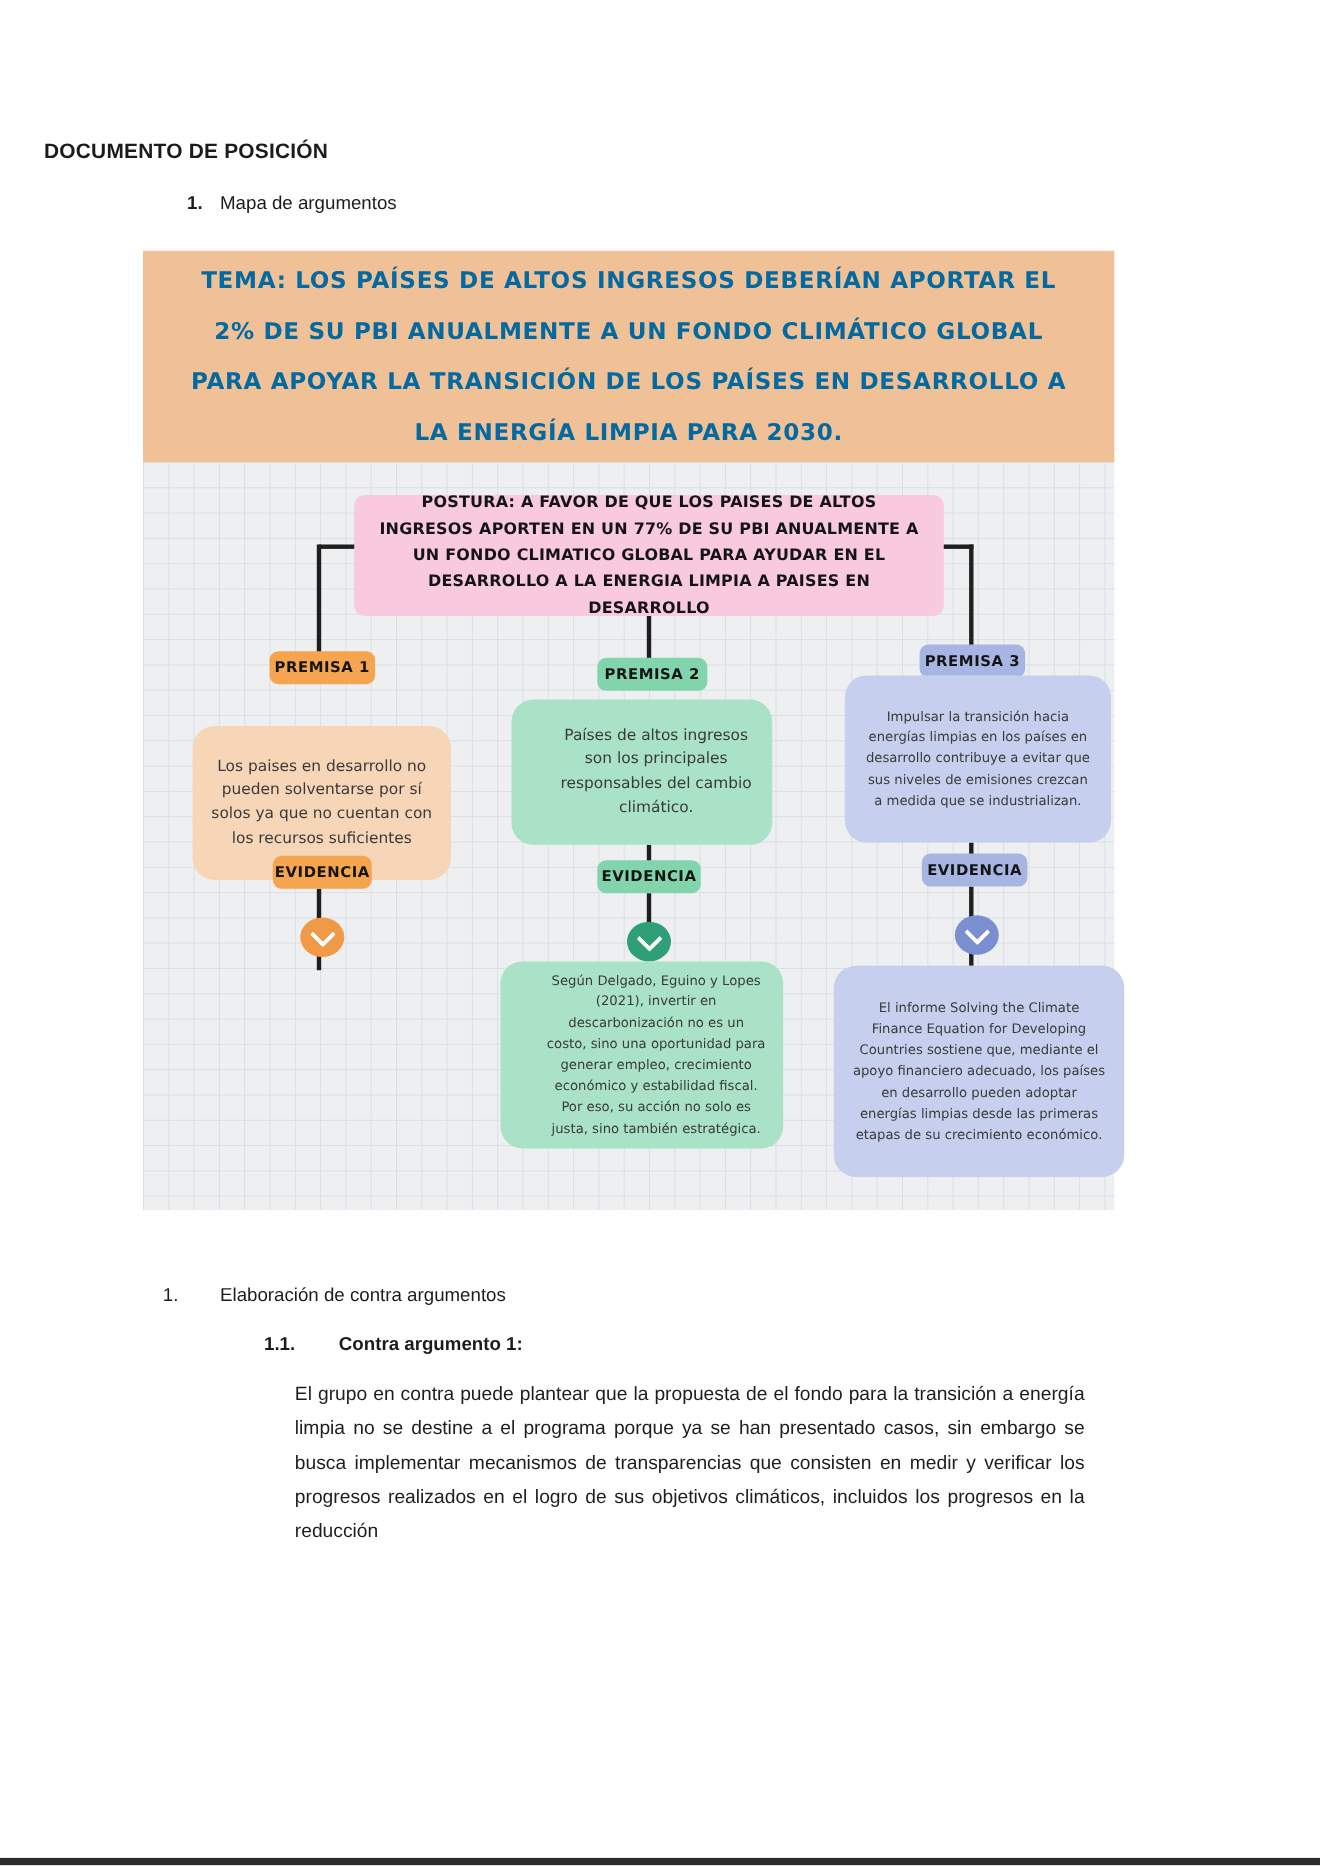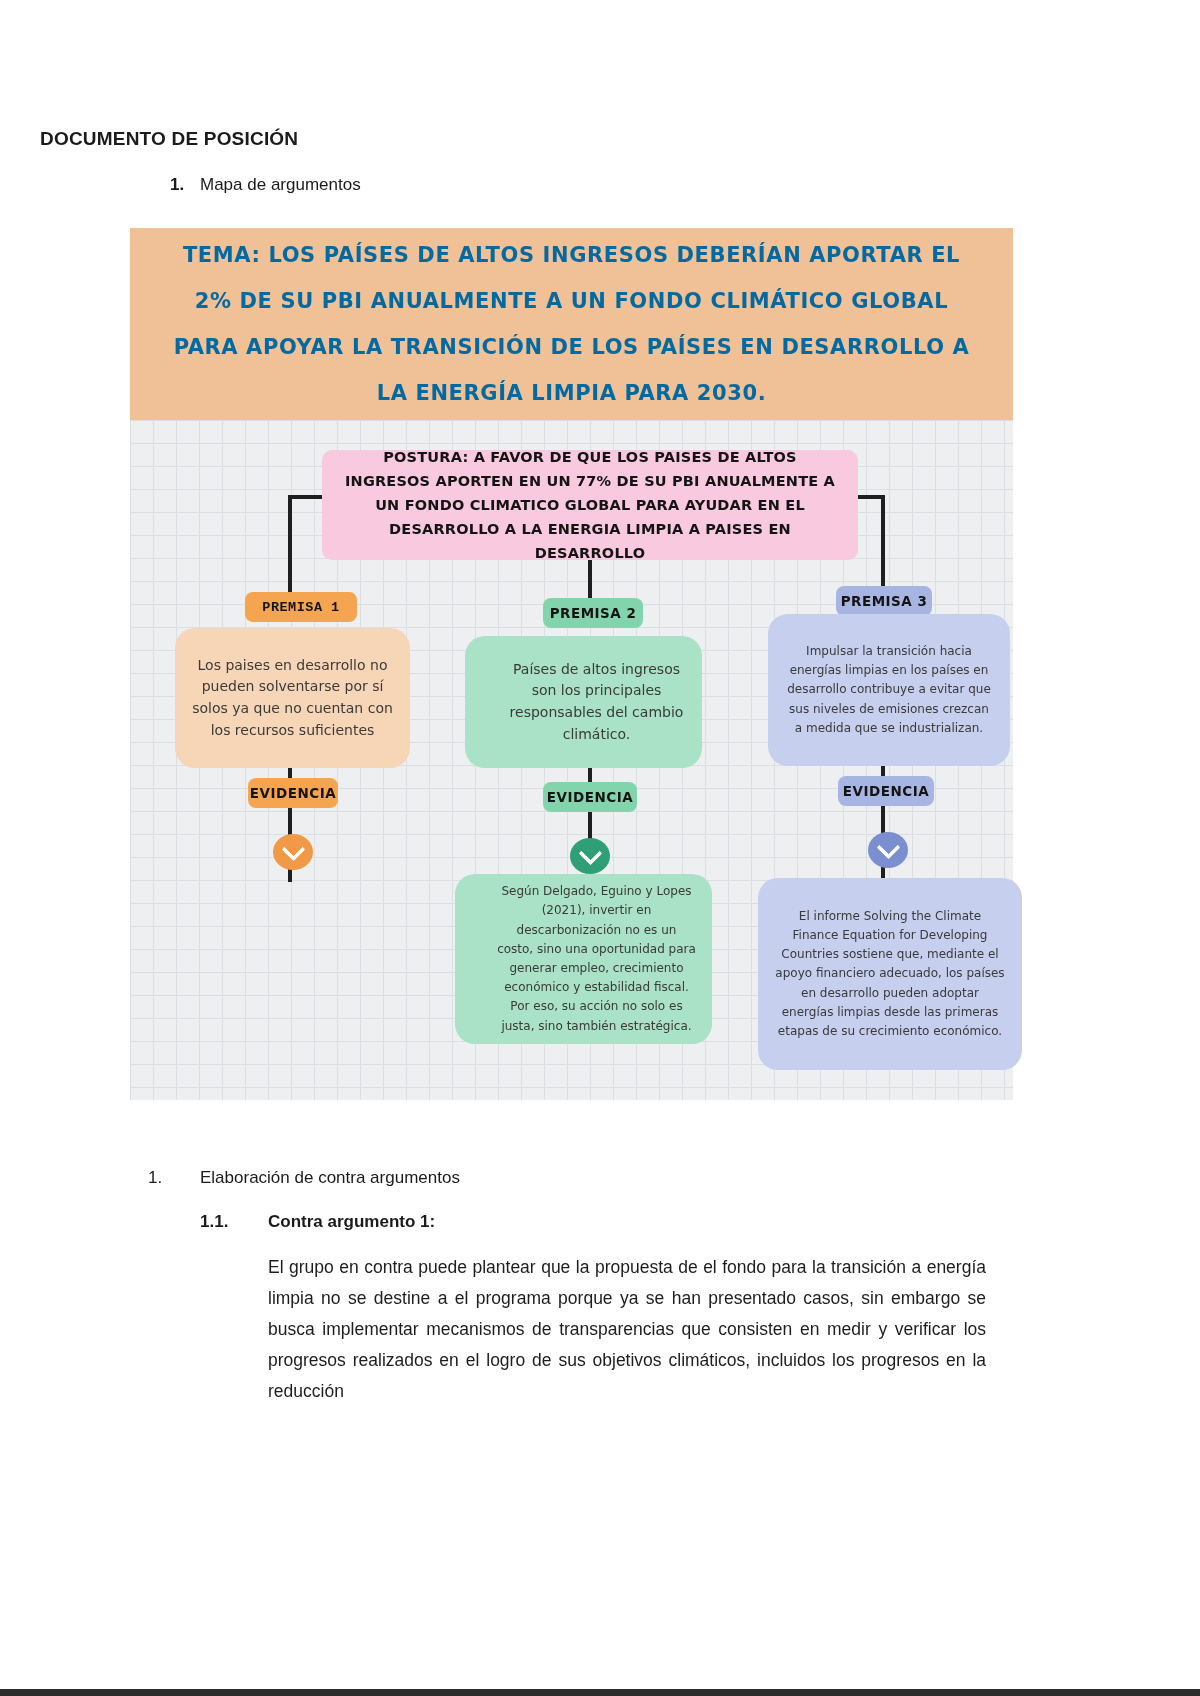--- a/index.html
+++ b/index.html
@@ -66,21 +66,21 @@
     position:absolute;border-radius:20px;
     display:flex;align-items:center;justify-content:center;text-align:center;
     font-family:"DejaVu Sans", sans-serif;
     font-size:14px;line-height:1.55;color:#3a3a3a;
     padding:12px 16px;box-sizing:border-box;
   }
   .small-text{font-size:12px;line-height:1.6;}
   .accent1{background:#f5a54f;}
   .accent2{background:#82d4ac;}
   .accent3{background:#a7b5e3;}
-  .boxfill1{background:#f7d6b8;}
+  .boxfill1{background:#f7d6b8;margin-top:32px;}
   .boxfill2{background:#a9e2c6;padding-left:42px;}
   .boxfill3{background:#c6cfee;}
   .arrow{
     position:absolute;width:40px;height:36px;border-radius:50%;
     display:flex;align-items:center;justify-content:center;
   }
   .arrowfill1{background:#f09a47;}
   .arrowfill2{background:#2f9f78;}
   .arrowfill3{background:#7b8fd0;}
   .chev{
@@ -121,21 +121,21 @@
     <div class="line" style="left:751px;top:578px;width:4px;height:28px;"></div>
     <div class="line" style="left:158px;top:640px;width:4px;height:14px;"></div>
     <div class="line" style="left:751px;top:638px;width:4px;height:12px;"></div>
 
     <div class="diagram-header">
       <div class="tema-text">TEMA: LOS PAÍSES DE ALTOS INGRESOS DEBERÍAN APORTAR EL 2% DE SU PBI ANUALMENTE A UN FONDO CLIMÁTICO GLOBAL PARA APOYAR LA TRANSICIÓN DE LOS PAÍSES EN DESARROLLO A LA ENERGÍA LIMPIA PARA 2030.</div>
     </div>
 
     <div class="postura">POSTURA: A FAVOR DE QUE LOS PAISES DE ALTOS INGRESOS APORTEN EN UN 77% DE SU PBI ANUALMENTE A UN FONDO CLIMATICO GLOBAL PARA AYUDAR EN EL DESARROLLO A LA ENERGIA LIMPIA A PAISES EN DESARROLLO</div>
 
-    <div class="pill accent1" style="left:115px;top:364px;width:112px;font-family:Liberation Mono, monospace;">PREMISA 1</div>
+    <div class="pill accent1" style="left:115px;top:364px;width:96px;">PREMISA 1</div>
     <div class="dbox boxfill1" style="left:45px;top:400px;width:235px;height:140px;">Los paises en desarrollo no pueden solventarse por sí solos ya que no cuentan con los recursos suficientes</div>
     <div class="pill accent1" style="left:118px;top:550px;width:90px;">EVIDENCIA</div>
     <div class="arrow arrowfill1" style="left:143px;top:606px;">
         <span class="chev"></span>
       </div>
 
     <div class="pill accent2" style="left:413px;top:370px;width:100px;">PREMISA 2</div>
     <div class="dbox boxfill2" style="left:335px;top:408px;width:237px;height:132px;">Países de altos ingresos son los principales responsables del cambio climático.</div>
     <div class="pill accent2" style="left:413px;top:554px;width:94px;">EVIDENCIA</div>
     <div class="arrow arrowfill2" style="left:440px;top:610px;">
@@ -151,20 +151,20 @@
       </div>
     <div class="dbox boxfill3 small-text" style="left:628px;top:650px;width:264px;height:192px;">El informe Solving the Climate Finance Equation for Developing Countries sostiene que, mediante el apoyo financiero adecuado, los países en desarrollo pueden adoptar energías limpias desde las primeras etapas de su crecimiento económico.</div>
 
   </div>
 
   <div class="list-item" style="top:1168px;left:148px;">
     <span class="num" style="width:52px;">1.</span><span>Elaboración de contra argumentos</span>
   </div>
 
   <div class="list-item bold" style="top:1212px;left:200px;">
-    <span class="num" style="width:68px;">1.1.</span><span>Contra argumento 1:</span>
+    <span class="num" style="width:68px;margin-left:40px;">1.1.</span><span>Contra argumento 1:</span>
   </div>
 
   <div class="paragraph">El grupo en contra puede plantear que la propuesta de el fondo para la transición a energía limpia no se destine a el programa porque ya se han presentado casos, sin embargo se busca implementar mecanismos de transparencias que consisten en medir y verificar los progresos realizados en el logro de sus objetivos climáticos, incluidos los progresos en la reducción</div>
 
   <div class="page-edge"></div>
 
 </div>
 
 </body></html>

